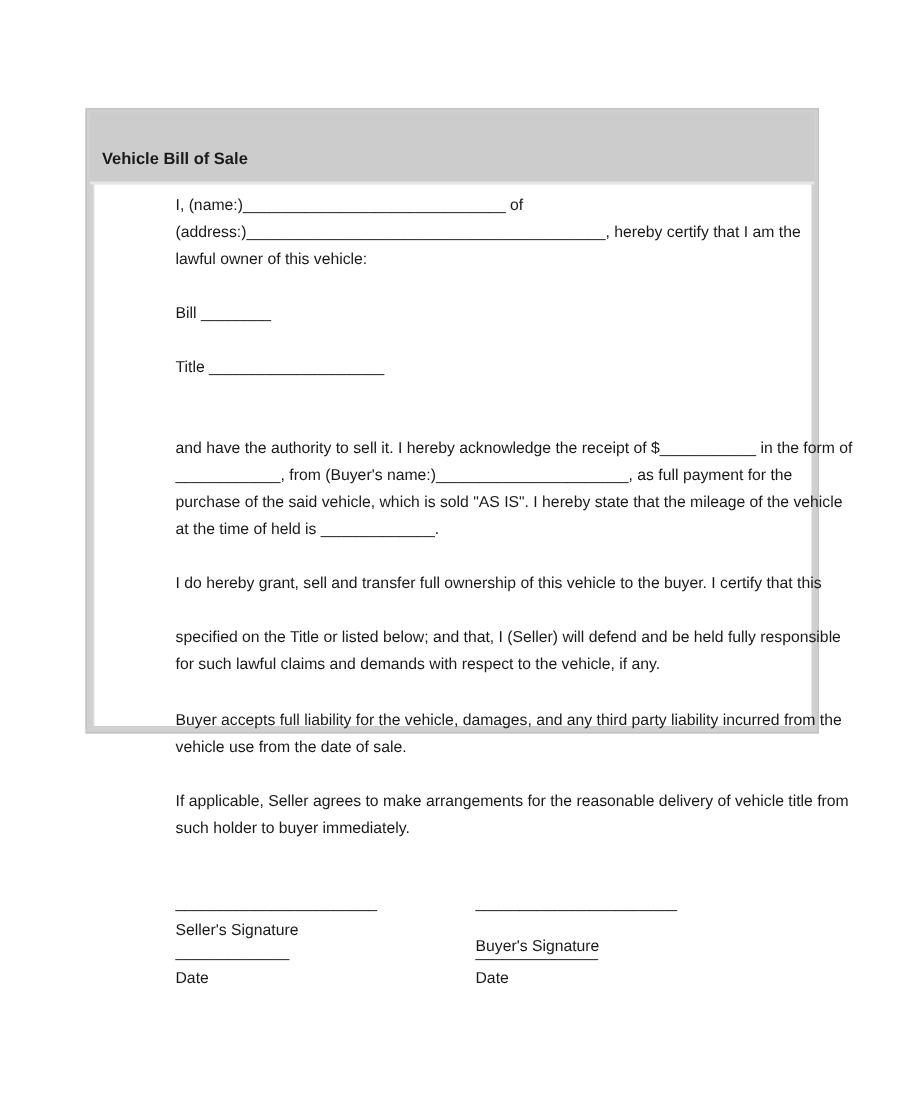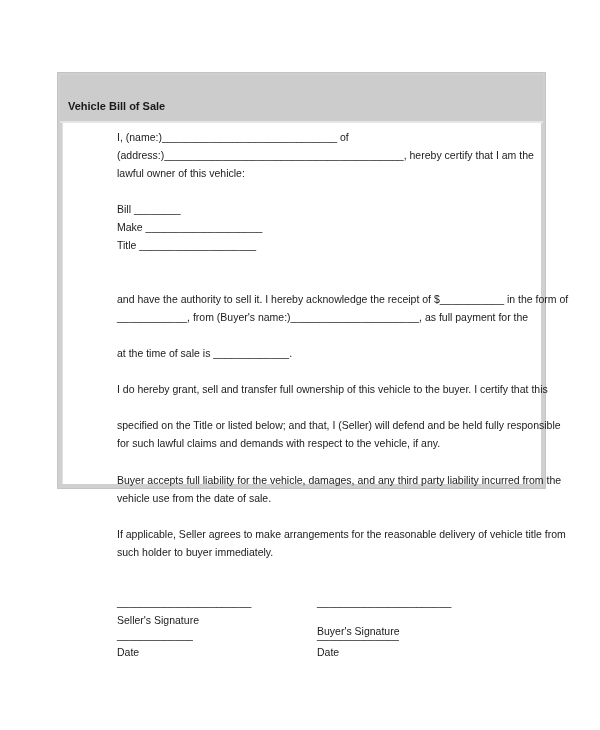--- a/index.html
+++ b/index.html
@@ -69,26 +69,26 @@
   <div class="doc-header">
     <div class="doc-title">Vehicle Bill of Sale</div>
   </div>
   <div class="doc-body">
 
     <div class="line" style="top:8px">I, (name:)______________________________ of</div>
     <div class="line" style="top:26px">(address:)_________________________________________, hereby certify that I am the</div>
     <div class="line" style="top:44px">lawful owner of this vehicle:</div>
 
     <div class="line" style="top:80px">Bill ________</div>
-    <div class="line" style="top:98px">Make ____________________</div>
     <div class="line" style="top:116px">Title ____________________</div>
 
     <div class="line" style="top:170px">and have the authority to sell it. I hereby acknowledge the receipt of $___________ in the form of</div>
     <div class="line" style="top:188px">____________, from (Buyer's name:)______________________, as full payment for the</div>
-    <div class="line" style="top:224px">at the time of sale is _____________.</div>
+    <div class="line" style="top:206px">purchase of the said vehicle, which is sold "AS IS". I hereby state that the mileage of the vehicle</div>
+    <div class="line" style="top:224px">at the time of held is _____________.</div>
 
     <div class="line" style="top:260px">I do hereby grant, sell and transfer full ownership of this vehicle to the buyer. I certify that this</div>
     <div class="line" style="top:296px">specified on the Title or listed below; and that, I (Seller) will defend and be held fully responsible</div>
     <div class="line" style="top:314px">for such lawful claims and demands with respect to the vehicle, if any.</div>
 
     <div class="line" style="top:351px">Buyer accepts full liability for the vehicle, damages, and any third party liability incurred from the</div>
     <div class="line" style="top:369px">vehicle use from the date of sale.</div>
 
     <div class="line" style="top:405px">If applicable, Seller agrees to make arrangements for the reasonable delivery of vehicle title from</div>
     <div class="line" style="top:423px">such holder to buyer immediately.</div>

